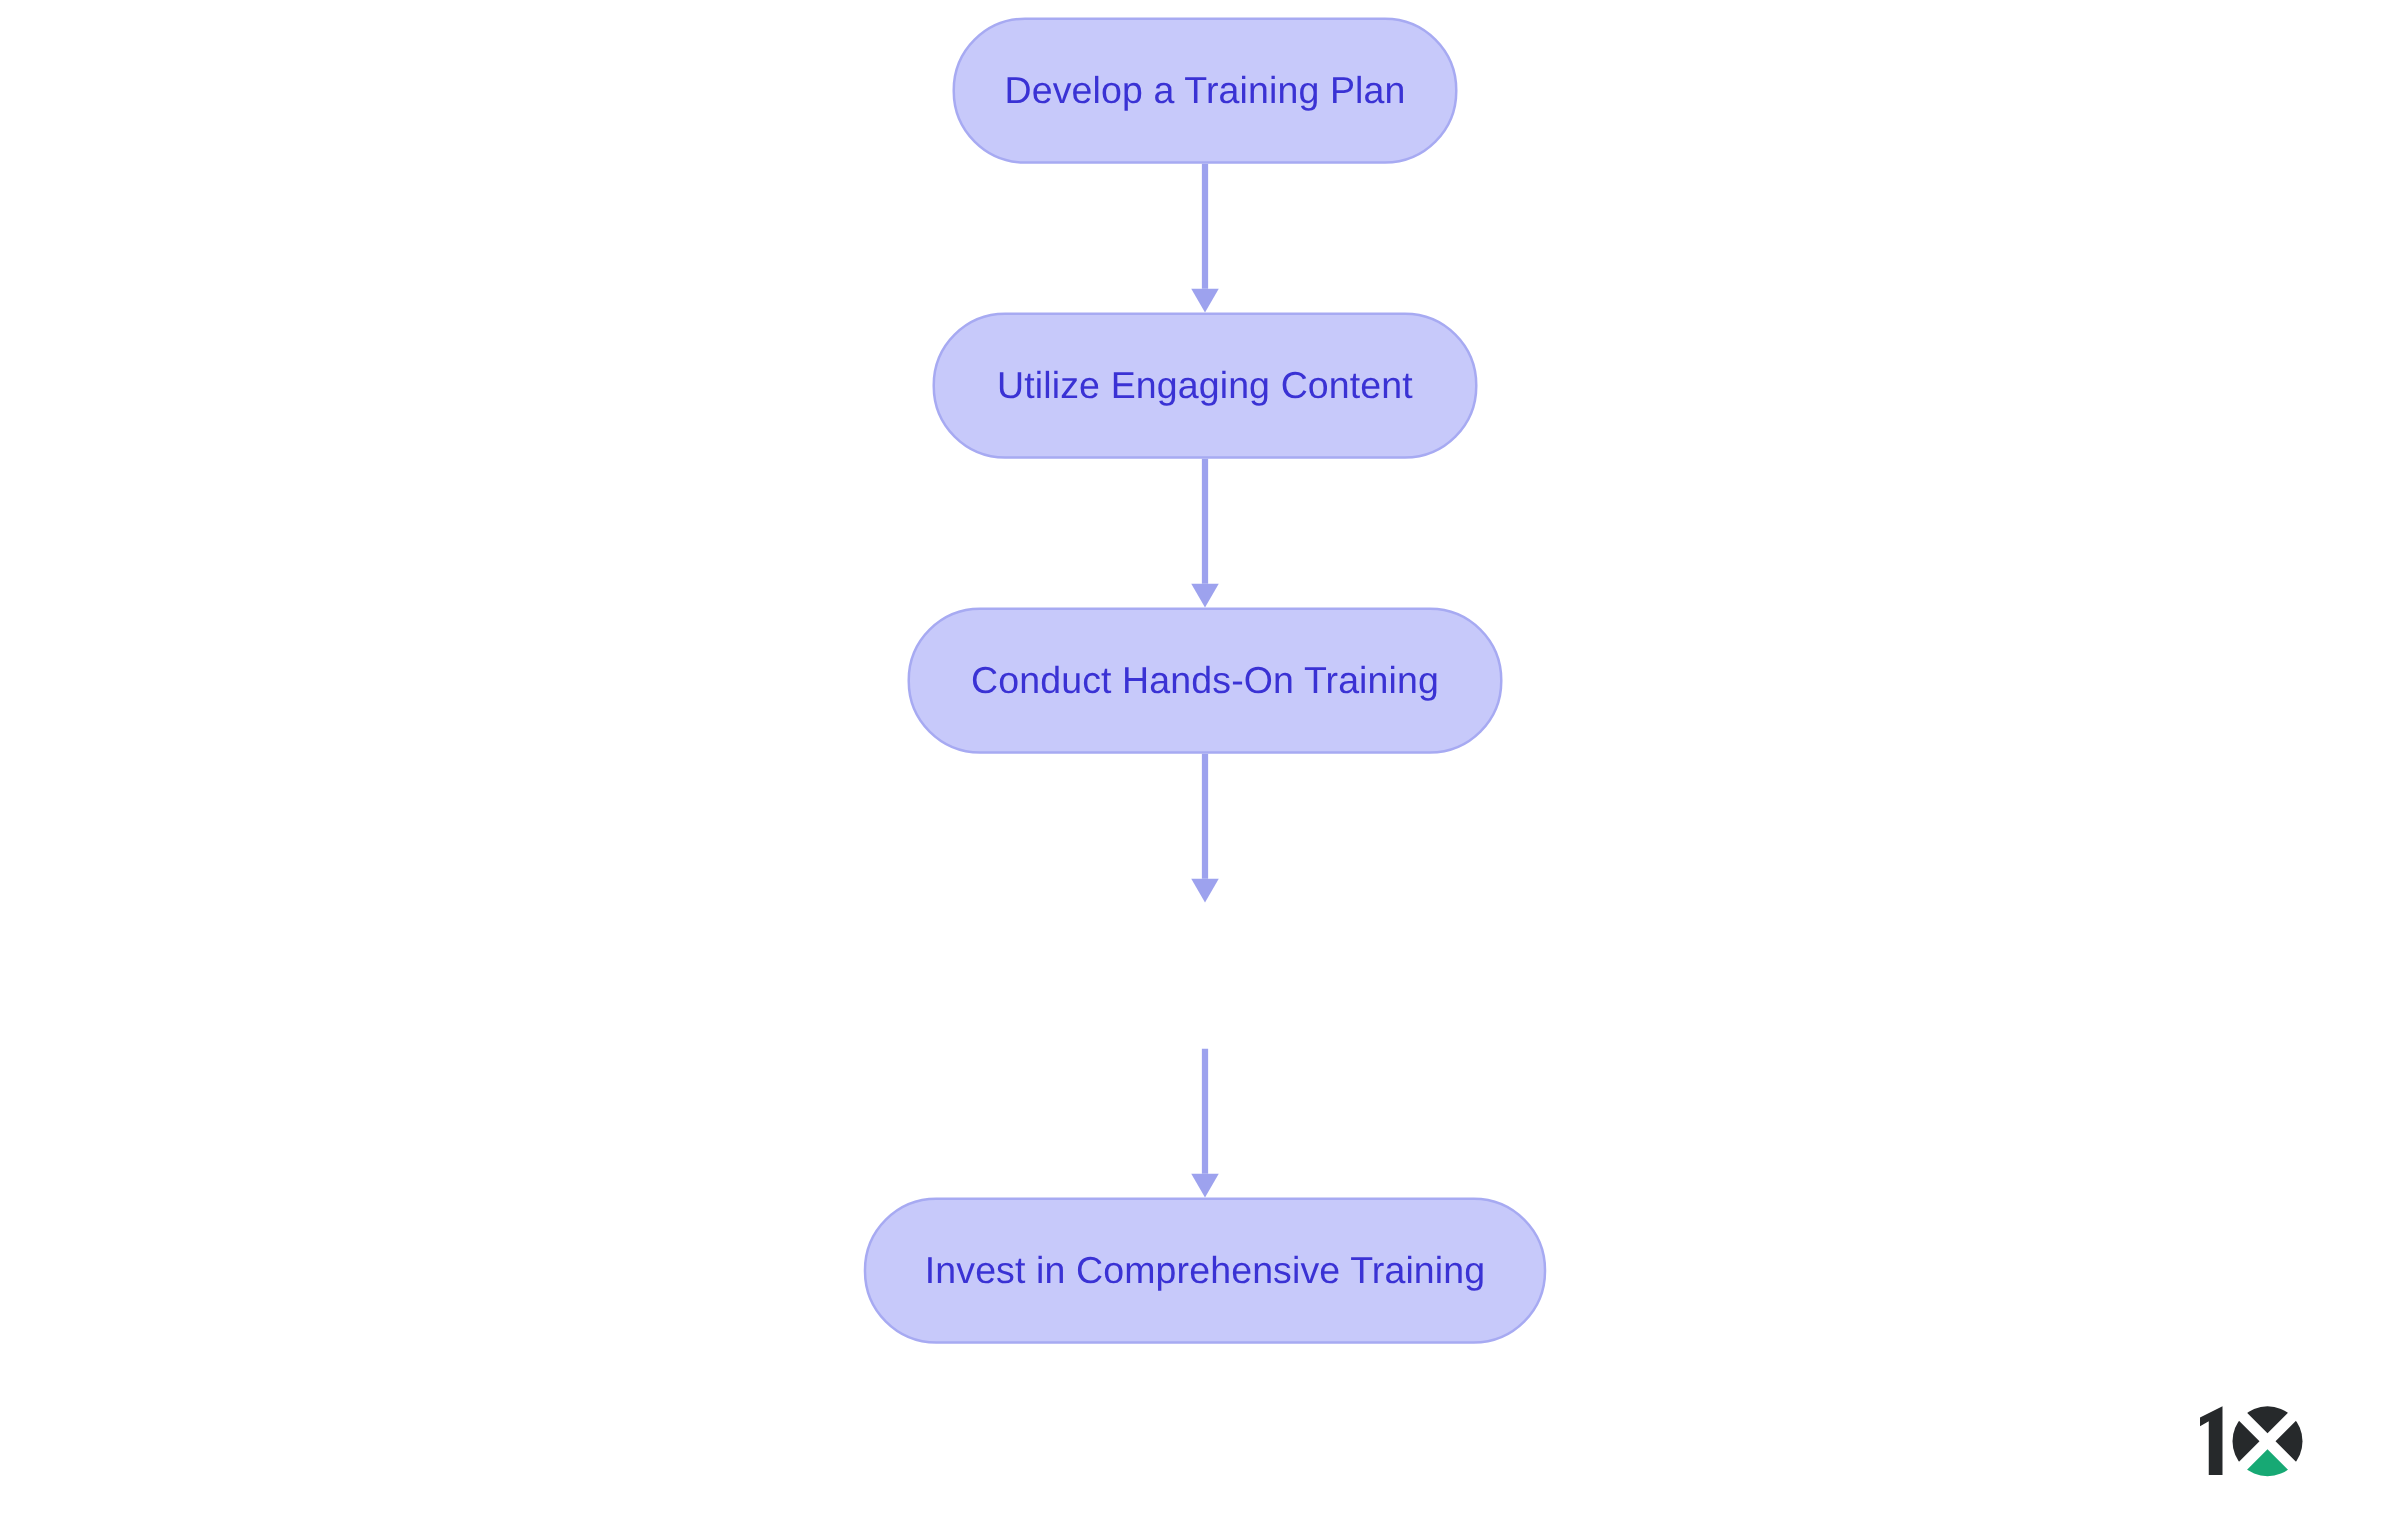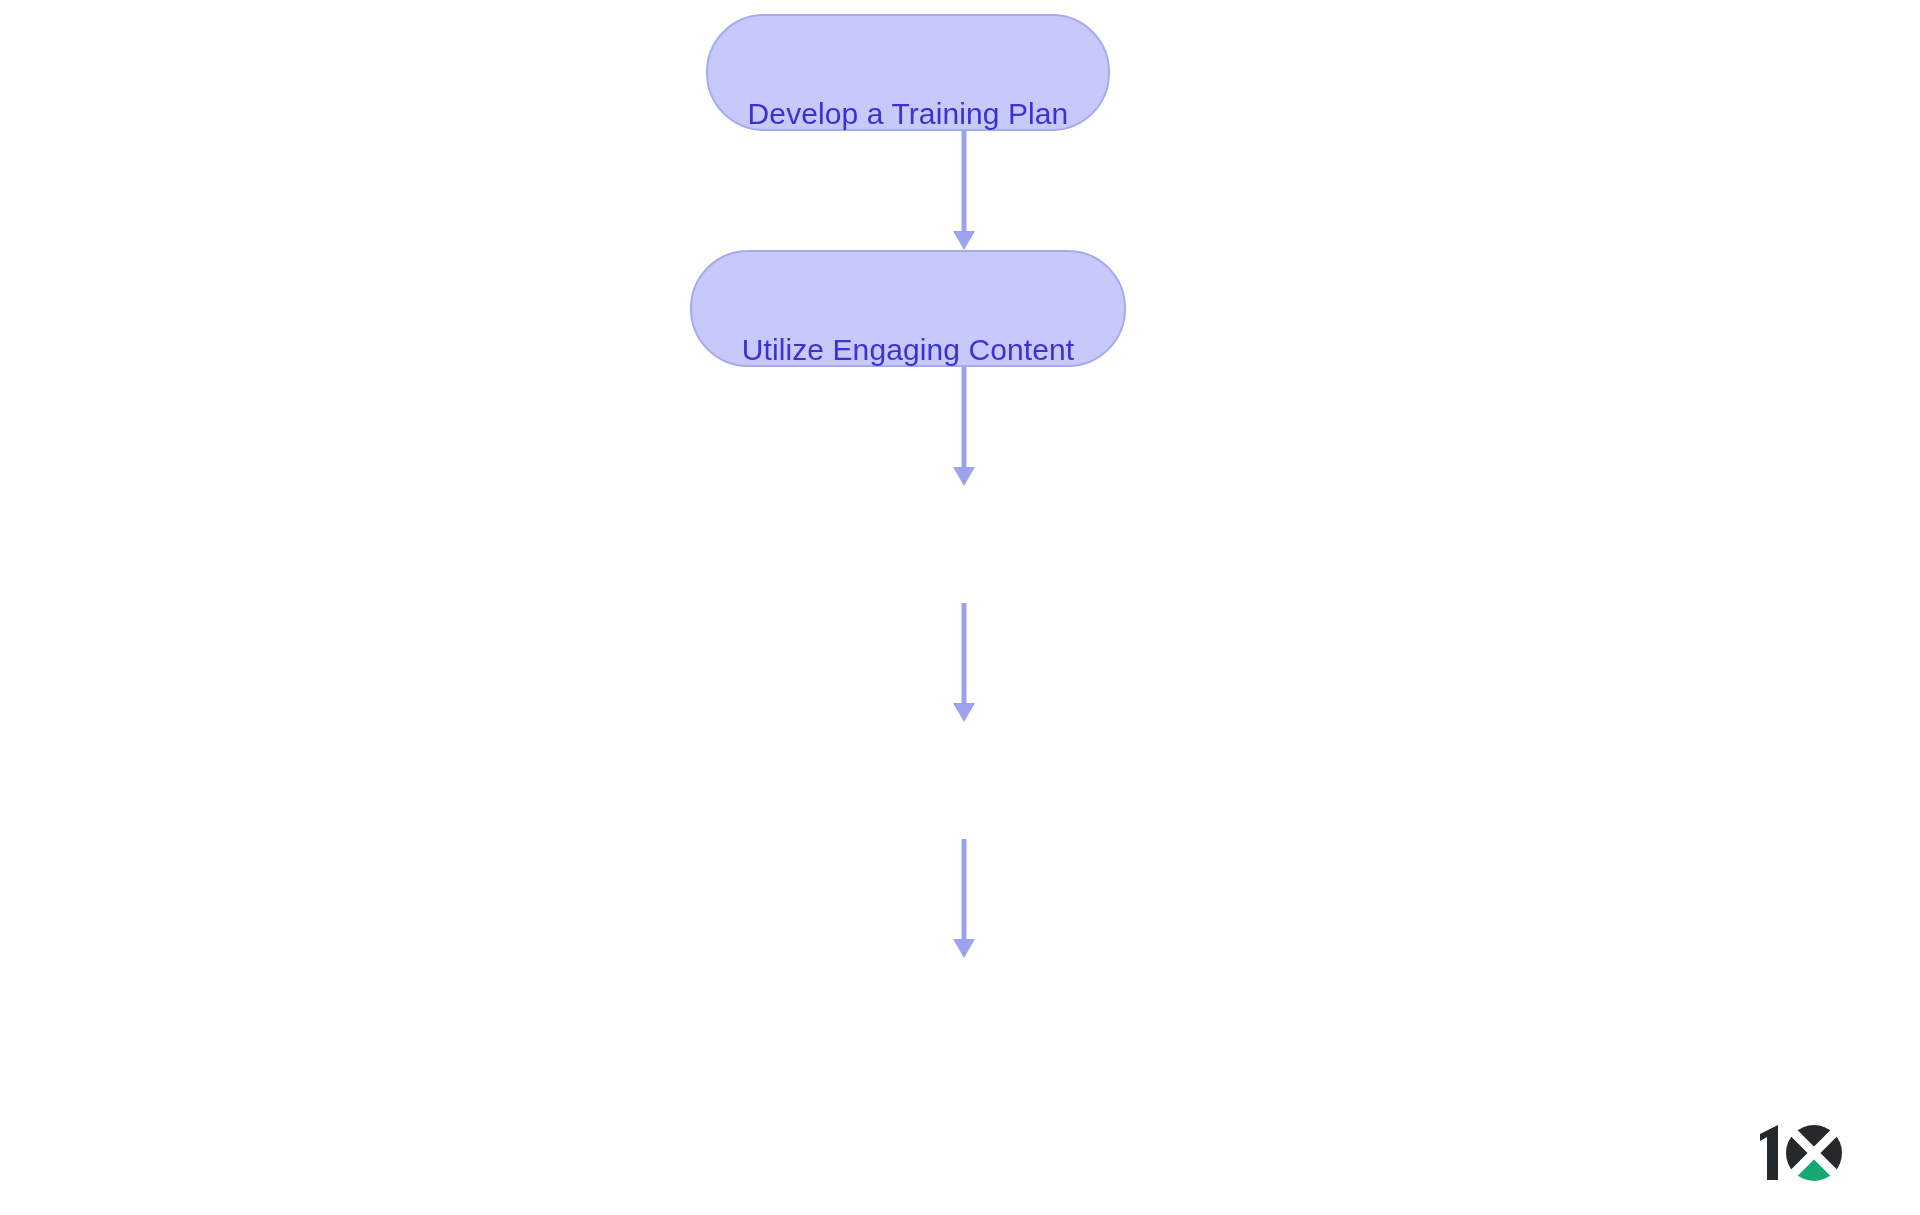--- a/index.html
+++ b/index.html
@@ -33,24 +33,24 @@
 
   
   .node {
     position: absolute;
     box-sizing: border-box;
     height: 117px;
     border-radius: 58px;
     background: #C7C9FA;
     border: 2px solid #A7AAF2;
     display: flex;
-    align-items: flex-end;
+    align-items: center;
     justify-content: center;
     transform: translateX(-50%);
-    left: 908px;
+    left: 964px;
   }
   .node-label {
     color: #3A32D4;
     font-family: "Liberation Sans", sans-serif;
     font-size: 30px;
     font-weight: 400;
     letter-spacing: 0.1px;
     white-space: nowrap;
     line-height: 1;
   }
@@ -126,32 +126,38 @@
 
     <div class="node node-2">
       <span class="node-label">Utilize Engaging Content</span>
     </div>
 
     <div class="connector connector-2">
       <div class="line"></div>
       <div class="arrowhead"></div>
     </div>
 
+    <div class="node node-3">
+      <span class="node-label">Conduct Hands-On Training</span>
+    </div>
 
     <div class="connector connector-3">
       <div class="line"></div>
       <div class="arrowhead"></div>
     </div>
 
 
     <div class="connector connector-4">
       <div class="line"></div>
       <div class="arrowhead"></div>
     </div>
 
+    <div class="node node-5">
+      <span class="node-label">Invest in Comprehensive Training</span>
+    </div>
 
   </div>
 
   <div id="brand-logo">
     <svg width="120" height="70" viewBox="0 0 120 70" xmlns="http://www.w3.org/2000/svg">
 
       <path d="M12 16 L30 7 L30 62 L19 62 L19 19 L12 23 Z" fill="#26292B"></path>
       <g transform="translate(66,35)">
 
         <path d="M0 0 L-19.8 -19.8 A28 28 0 0 1 19.8 -19.8 Z" fill="#26292B"></path>

